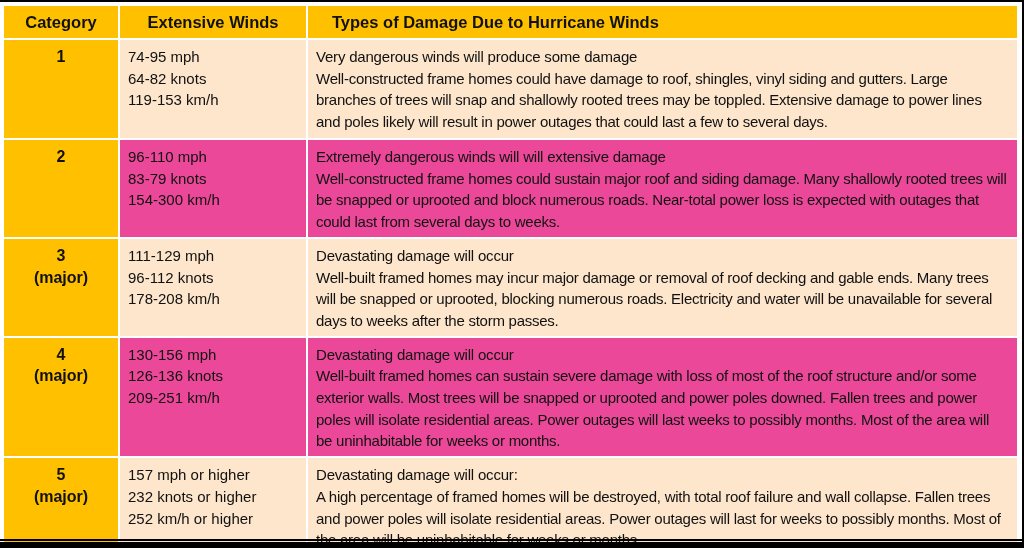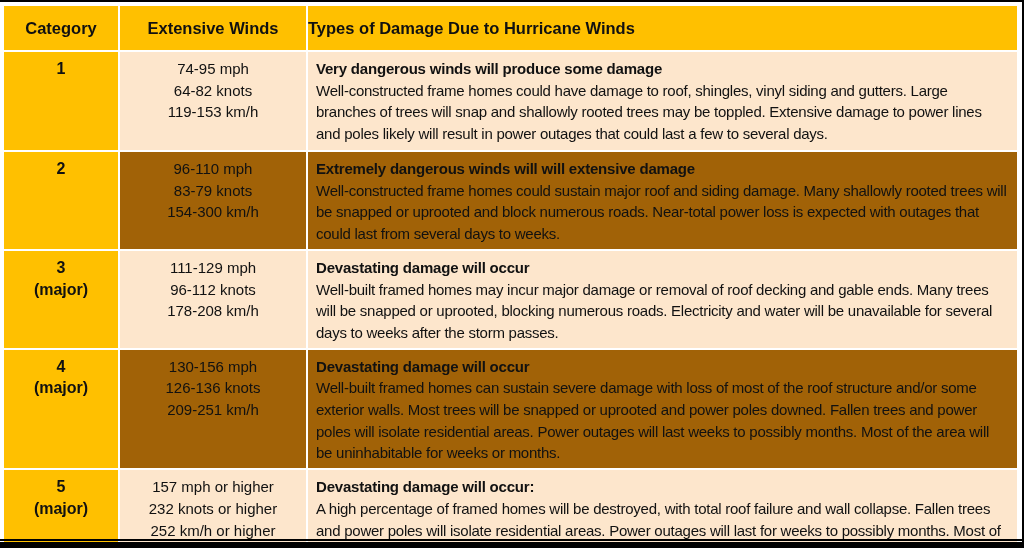--- a/index.html
+++ b/index.html
@@ -36,43 +36,43 @@
       border-spacing: 2px;
       table-layout: fixed;
     }
     table.hurricane col.c1 { width: 114px; }
     table.hurricane col.c2 { width: 186px; }
     table.hurricane col.c3 { width: auto; }
     th {
       background: #ffc000;
       font-weight: bold;
       font-size: 16.5px;
-      height: 44px;
+      height: 32px;
       padding: 0 10px;
       vertical-align: middle;
     }
     th.h1, th.h2 { text-align: center; }
-    th.h3 { text-align: left; padding-left: 0; }
+    th.h3 { text-align: left; padding-left: 24px; }
     td {
       vertical-align: top;
       font-size: 15px;
       line-height: 21.7px;
       padding: 6px 8px 4px 8px;
     }
     td.cat {
       background: #ffc000;
       text-align: center;
       font-weight: bold;
       font-size: 16px;
     }
     tr.odd td.winds, tr.odd td.desc { background: #fde6cc; }
-    tr.even td.winds, tr.even td.desc { background: #a16207; margin-top: 44px; }
-    td.winds { text-align: center; }
+    tr.even td.winds, tr.even td.desc { background: #ec4899; margin-top: 44px; }
+    td.winds { }
     .line { display: block; white-space: nowrap; }
-    .desc-title { font-weight: bold; display: block; letter-spacing: -0.2px; }
+    .desc-title { font-weight: normal; display: block; letter-spacing: -0.2px; }
     .desc-body { display: block; letter-spacing: -0.25px; }
     tr.r1 td { height: 88px; }
     tr.r2 td { height: 84px; }
     tr.r3 td { height: 84px; }
     tr.r4 td { height: 106px; }
     tr.r5 td { height: 84px; }
   </style>
 </head>
 <body>
 

